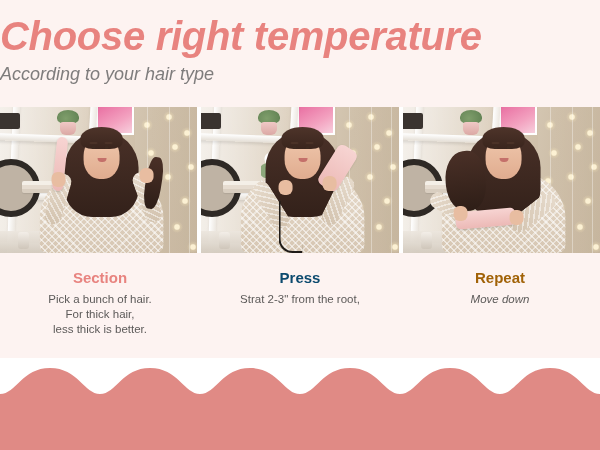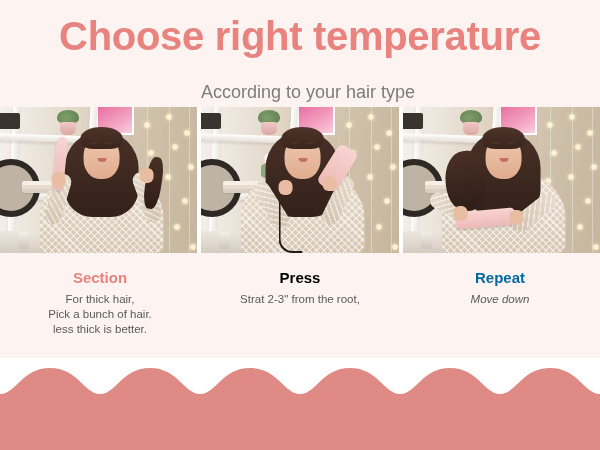--- a/index.html
+++ b/index.html
@@ -23,40 +23,40 @@
   }
 
   
   .header {
     position: absolute;
     left: 0;
     top: 0;
     width: 600px;
     height: 110px;
     background: #fdf3f1;
-    text-align: center;
+    text-align: left;
+    font-style: italic;
   }
   .title {
     margin: 0;
     padding-top: 13px;
     font-size: 40px;
     line-height: 46px;
     font-weight: bold;
     color: #e8837f;
     letter-spacing: -0.3px;
     font-family: "Liberation Sans", sans-serif;
   }
   .subtitle {
-    margin: 18px;
+    margin: 0;
     padding-top: 4px;
     font-size: 18px;
     line-height: 22px;
     color: #7e7c7c;
     font-weight: normal;
-    padding-left: 16px;
   }
 
   
   .photo-strip {
     position: absolute;
     left: 0;
     top: 107px;
     width: 600px;
     height: 146px;
     display: flex;
@@ -583,35 +583,35 @@
       </div>
     </div>
 
   </div>
 
   <div class="steps" style="background: rgb(253, 243, 241);">
 
     <div class="step">
       <p class="step-title" style="color: rgb(232, 131, 127);">Section</p>
       <p class="step-lines" style="color: rgb(92, 90, 89);">
+        <span>Pick a bunch of hair.</span>
         <span>For thick hair,</span>
-        <span>Pick a bunch of hair.</span>
         <span>less thick is better.</span>
       </p>
     </div>
 
     <div class="step">
-      <p class="step-title" style="color: #000000; text-align: center;">Press</p>
+      <p class="step-title" style="color: #0c4a6e; text-align: center;">Press</p>
       <p class="step-lines" style="color: rgb(92, 90, 89);">
         <span>Strat 2-3" from the root,</span>
       </p>
     </div>
 
     <div class="step">
-      <p class="step-title" style="color: #0369a1;">Repeat</p>
+      <p class="step-title" style="color: #a16207;">Repeat</p>
       <p class="step-lines" style="color: rgb(92, 90, 89); font-style: italic;">
         <span>Move down</span>
       </p>
     </div>
 
   </div>
 
   <div class="footer" style="background: rgb(255, 255, 255);">
     <svg width="600" height="92" viewBox="0 0 600 92" preserveAspectRatio="none">
       <path id="wave-path" d="M0,36

